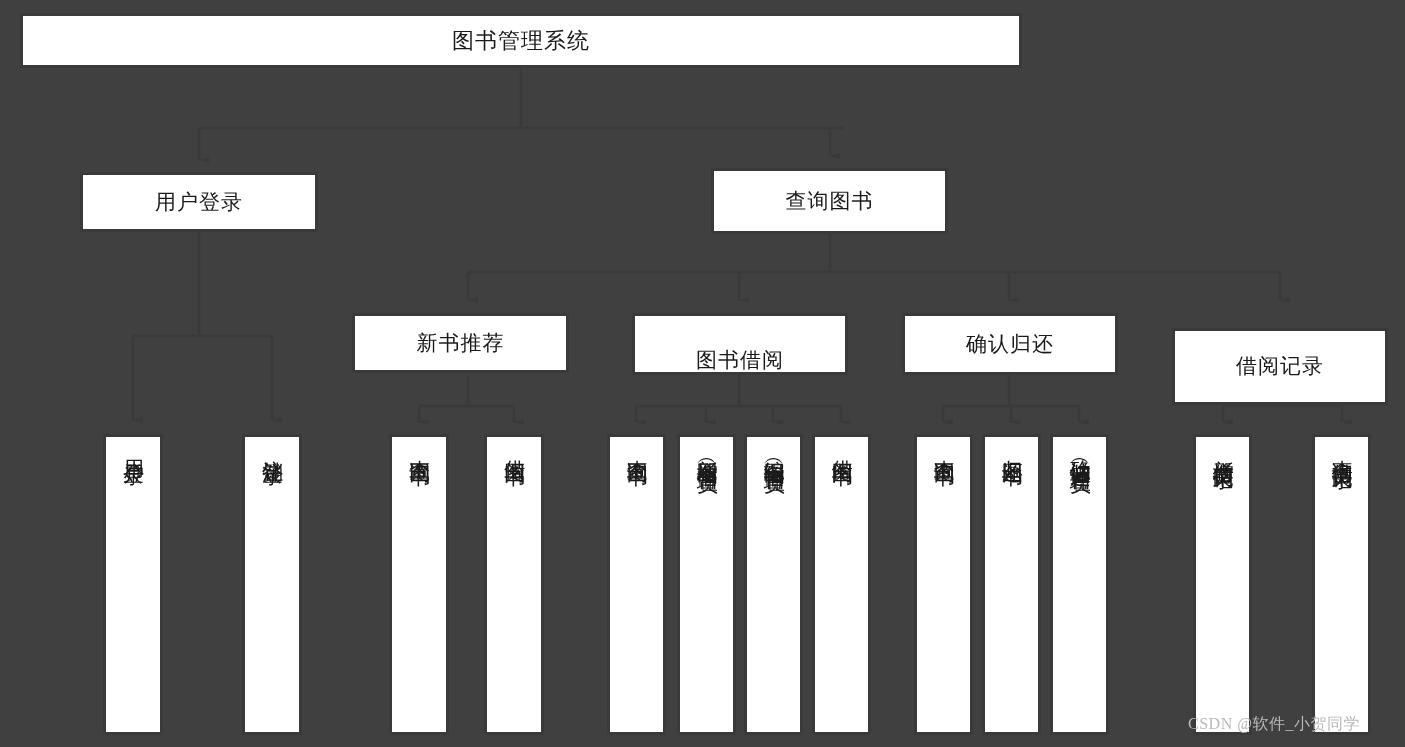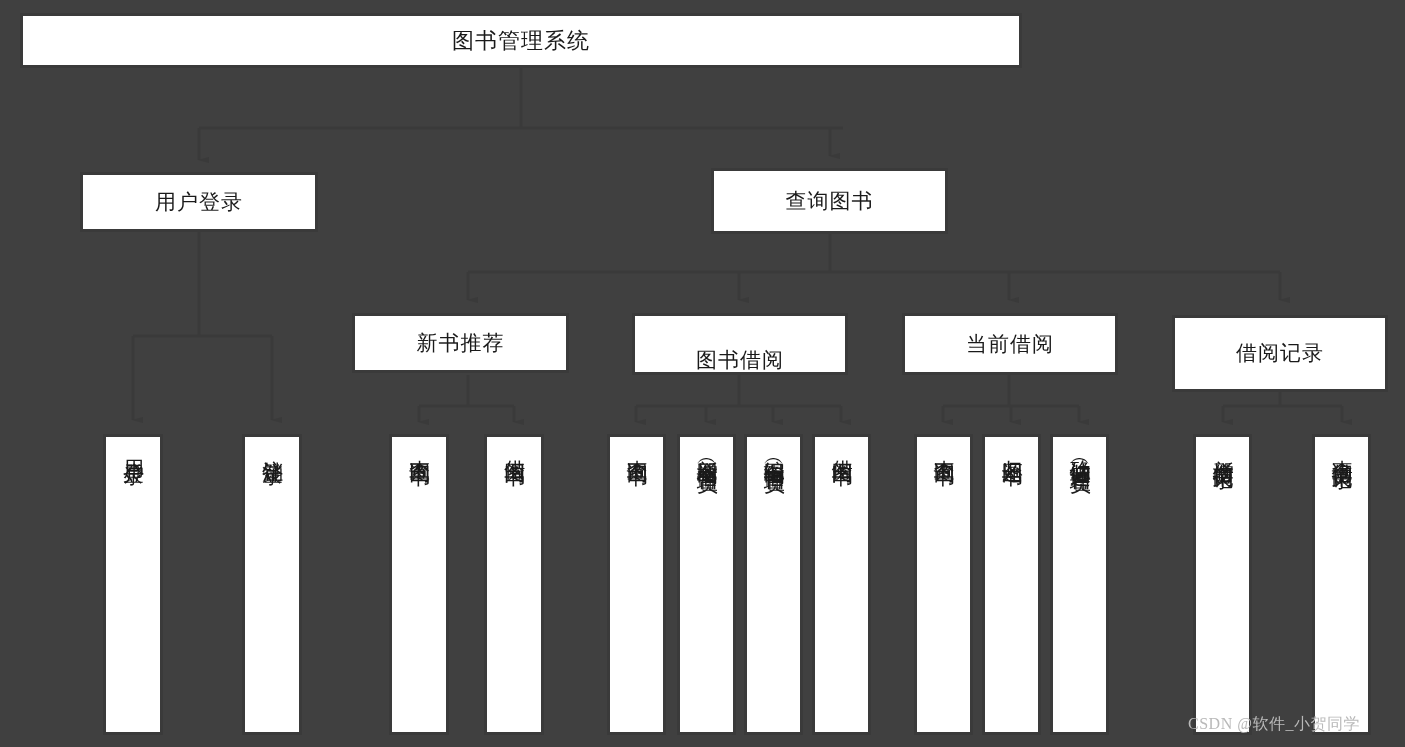--- a/index.html
+++ b/index.html
@@ -135,23 +135,23 @@
     <span class="label">查询图书</span>
   </div>
 
   <div class="node" style="left:344px; top:313px; width:217px; height:60px;margin-left:8px;">
     <span class="label">新书推荐</span>
   </div>
   <div class="node" style="left:632px; top:313px; width:216px; height:62px;align-items:flex-end;">
     <span class="label">图书借阅</span>
   </div>
   <div class="node" style="left:902px; top:313px; width:216px; height:62px;">
-    <span class="label">当前借阅</span>
+    <span class="label">确认归还</span>
   </div>
-  <div class="node" style="left:1172px; top:315px; width:216px; height:77px;">
+  <div class="node" style="left:1172px; top:328px; width:216px; height:77px;">
     <span class="label">借阅记录</span>
   </div>
 
   <div class="node leaf" style="left:103px; top:434px; width:60px; height:301px;">
     <span class="label">用户登录</span>
   </div>
   <div class="node leaf" style="left:242px; top:434px; width:60px; height:301px;">
     <span class="label">注销登录</span>
   </div>
 

